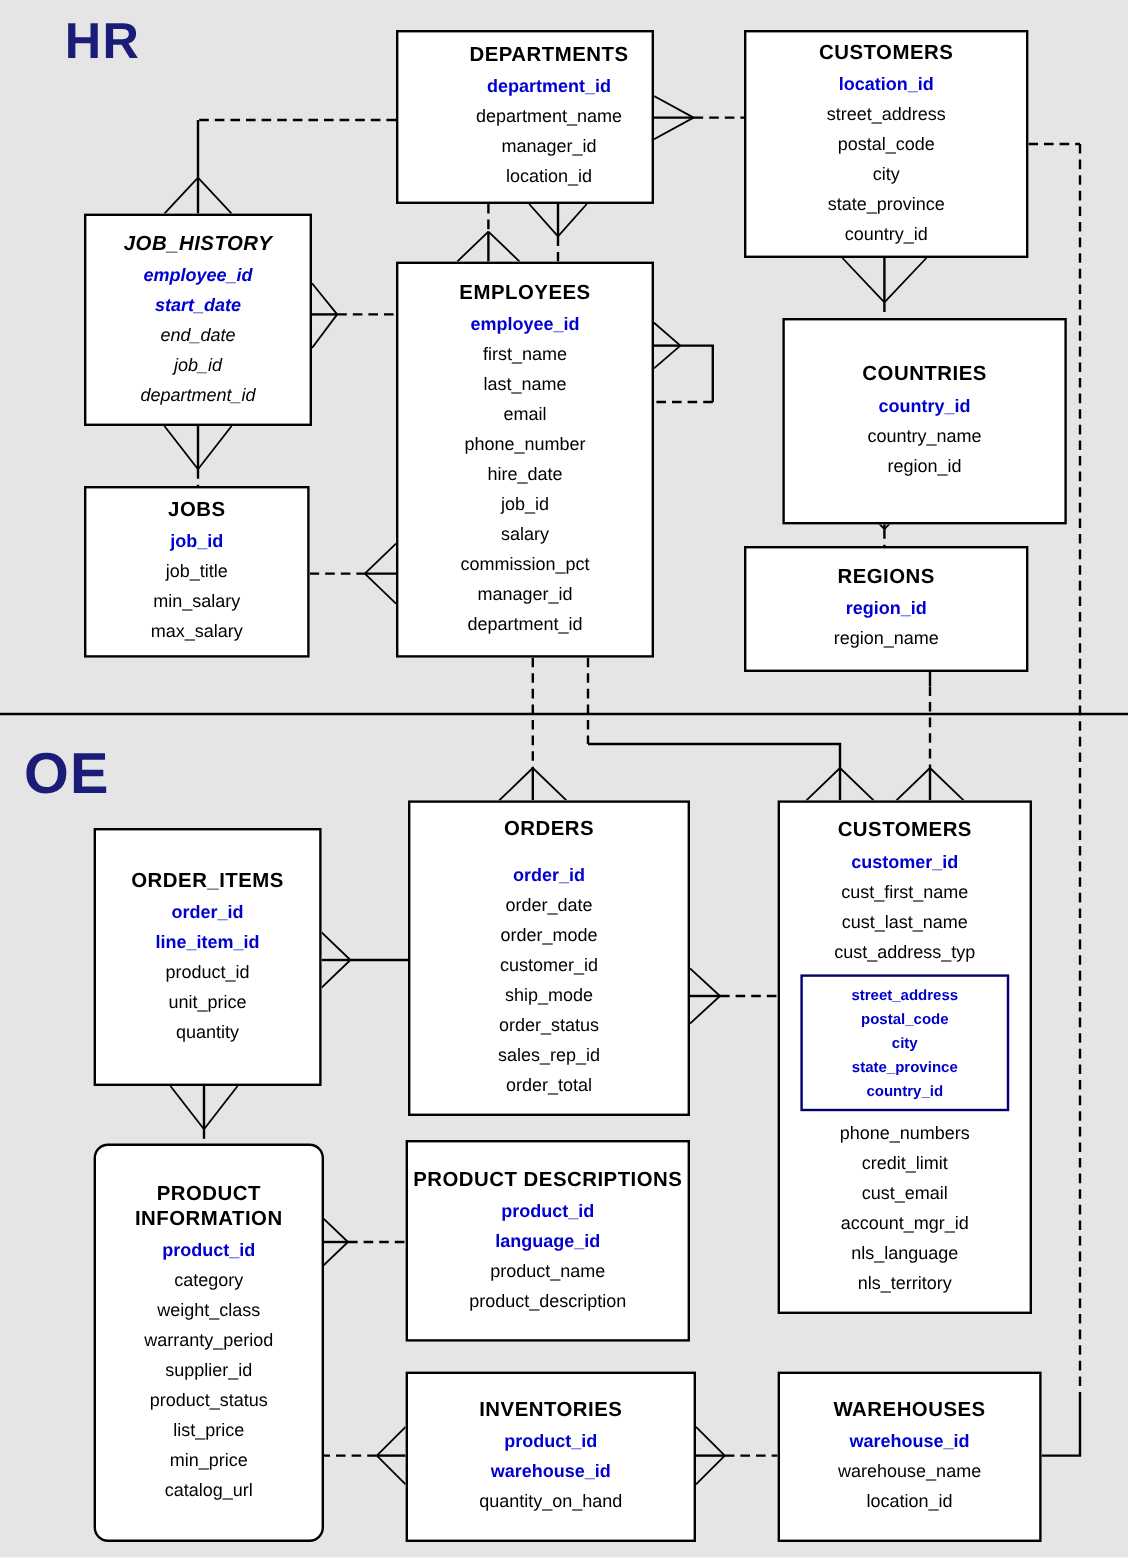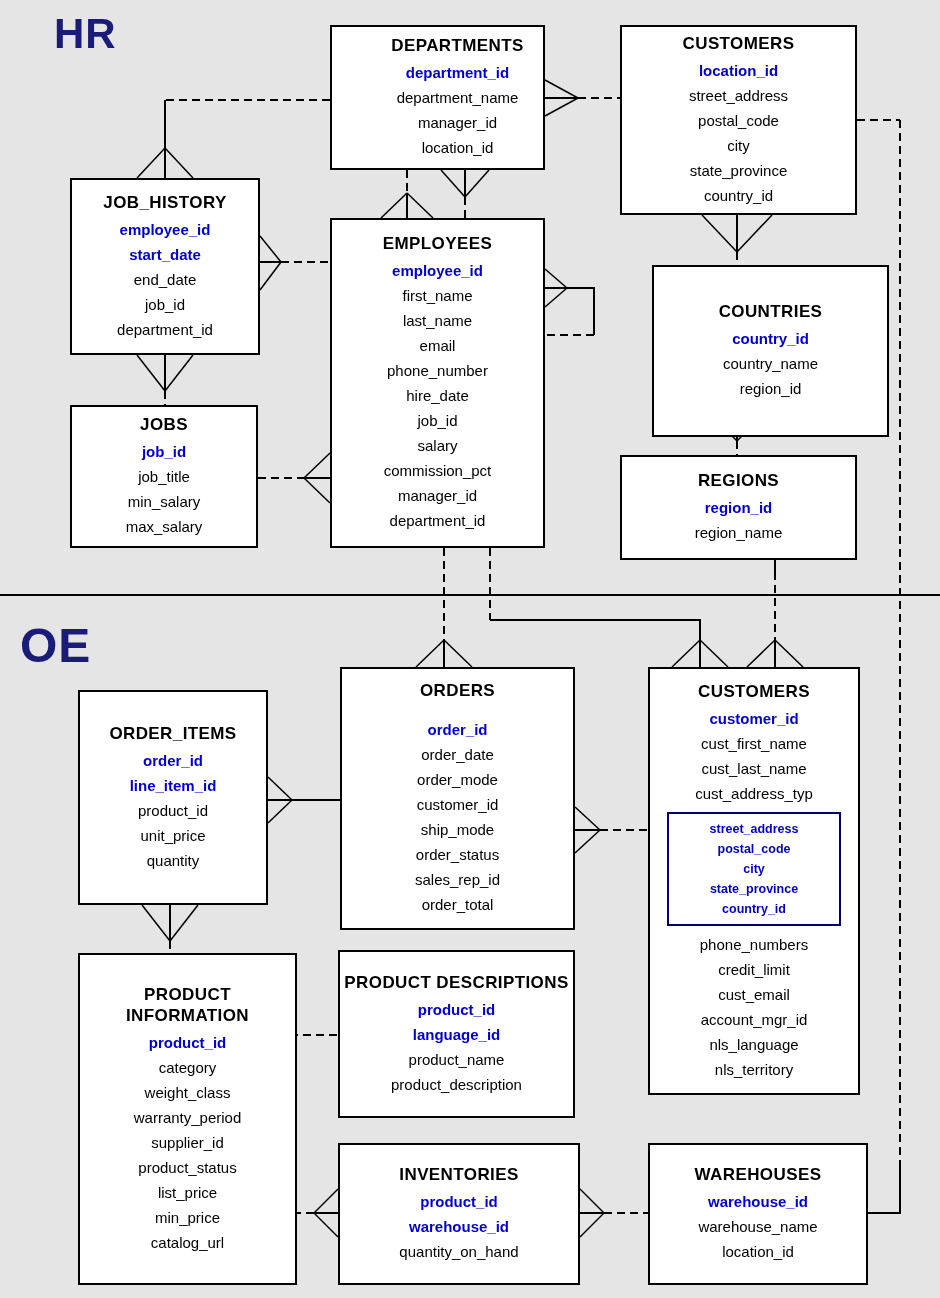--- a/index.html
+++ b/index.html
@@ -193,21 +193,21 @@
     <div class="t-title">CUSTOMERS</div>
       <div class="t-attrs">
         <div class="attr pk">location_id</div>
         <div class="attr">street_address</div>
         <div class="attr">postal_code</div>
         <div class="attr">city</div>
         <div class="attr">state_province</div>
         <div class="attr">country_id</div>
       </div>
   </div>
-  <div class="entity" style="left:70px;top:178px;width:190px;height:177px;">
+  <div class="entity" style="left:70px;top:178px;width:190px;height:177px;font-style:italic;">
     <div class="t-title">JOB_HISTORY</div>
       <div class="t-attrs">
         <div class="attr pk">employee_id</div>
         <div class="attr pk">start_date</div>
         <div class="attr">end_date</div>
         <div class="attr">job_id</div>
         <div class="attr">department_id</div>
       </div>
   </div>
   <div class="entity" style="left:330px;top:218px;width:215px;height:330px;">
@@ -289,21 +289,21 @@
           <div class="sub-attr">country_id</div>
         </div>
         <div class="attr">phone_numbers</div>
         <div class="attr">credit_limit</div>
         <div class="attr">cust_email</div>
         <div class="attr">account_mgr_id</div>
         <div class="attr">nls_language</div>
         <div class="attr">nls_territory</div>
       </div>
   </div>
-  <div class="entity" style="left:78px;top:953px;width:219px;height:332px;padding:0 4px;">
+  <div class="entity" style="left:78px;top:953px;width:192px;height:332px;padding:0 4px;border-radius:12px;">
     <div class="t-title">PRODUCT INFORMATION</div>
       <div class="t-attrs">
         <div class="attr pk">product_id</div>
         <div class="attr">category</div>
         <div class="attr">weight_class</div>
         <div class="attr">warranty_period</div>
         <div class="attr">supplier_id</div>
         <div class="attr">product_status</div>
         <div class="attr">list_price</div>
         <div class="attr">min_price</div>

